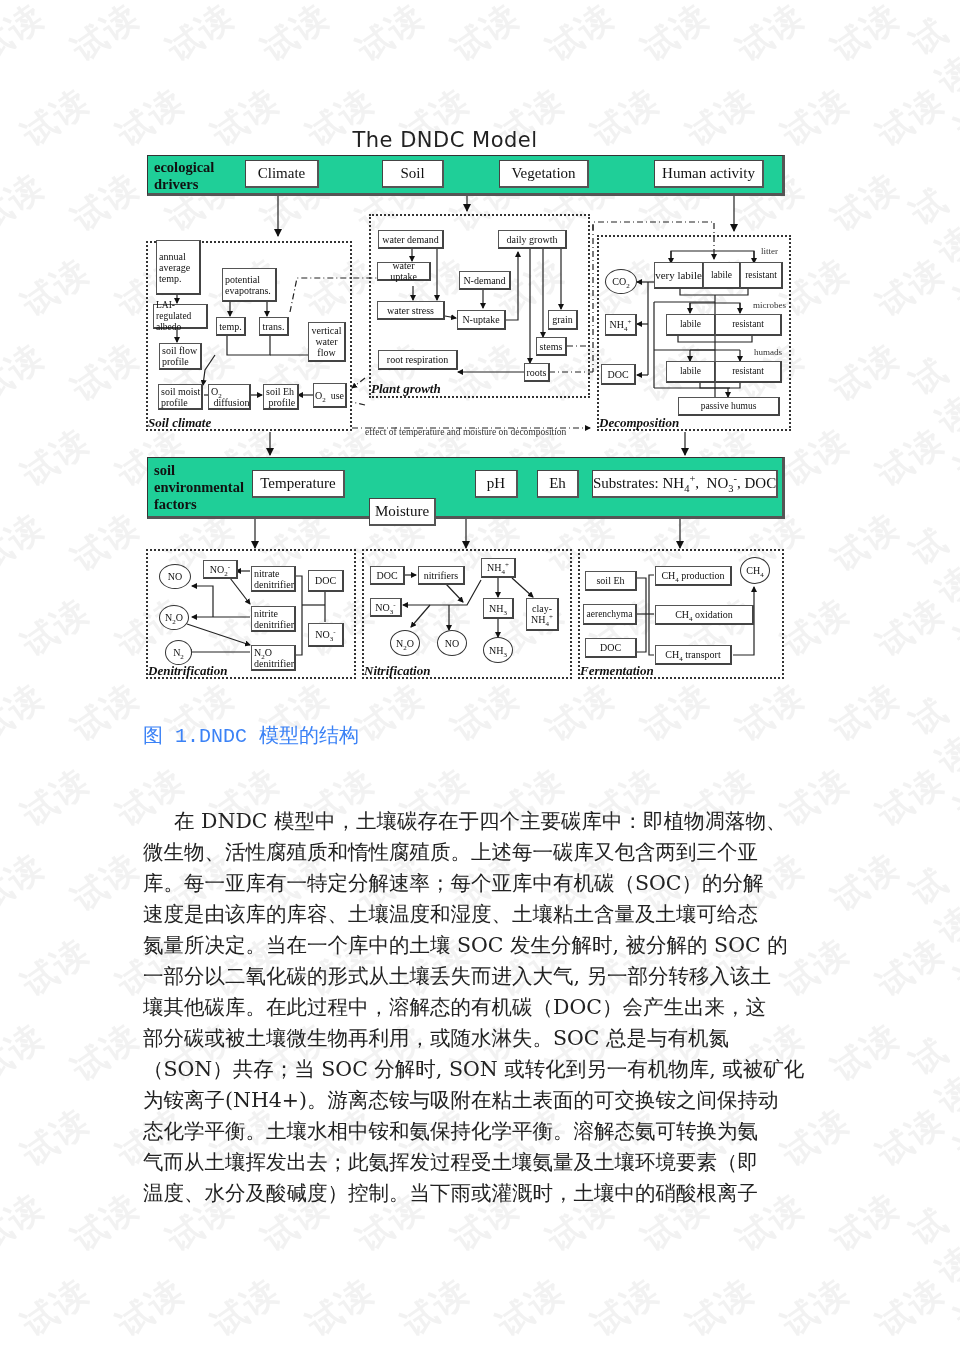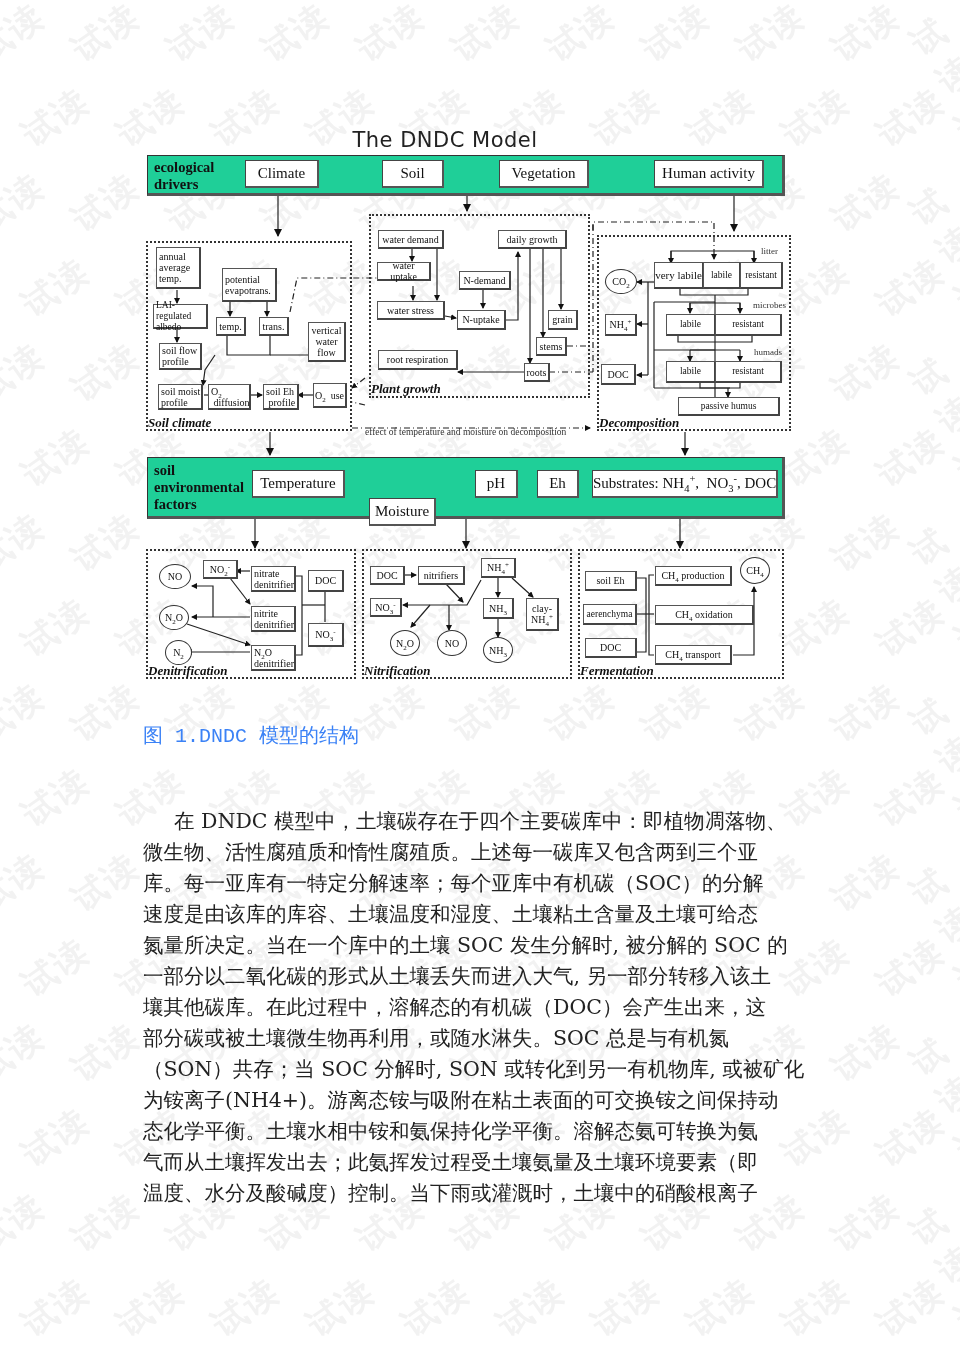--- a/index.html
+++ b/index.html
@@ -319,21 +319,21 @@
   <div class="bar-label" style="left:154px;top:159px;">
     <span>ecological</span><br><span>drivers</span>
   </div>
   <div class="wbox" style="left:245px;top:160px;width:74px;height:28px;">Climate</div>
   <div class="wbox" style="left:382px;top:160px;width:62px;height:28px;">Soil</div>
   <div class="wbox" style="left:499px;top:160px;width:90px;height:28px;">Vegetation</div>
   <div class="wbox" style="left:654px;top:160px;width:110px;height:28px;">Human activity</div>
 
   <div class="panel" style="left:146px;top:241px;width:206px;height:190px;"></div>
   <div class="panel-title" style="left:148px;top:415px;">Soil climate</div>
-  <div class="nb left" style="left:156px;top:247px;width:45px;height:42px;">
+  <div class="nb left" style="left:156px;top:240px;width:45px;height:55px;">
     <span><span>annual</span><br><span>average</span><br><span>temp.</span></span>
   </div>
   <div class="nb left" style="left:153px;top:304px;width:55px;height:25px;font-size:9.5px;">
     <span><span>LAI-regulated</span><br><span>albedo</span></span>
   </div>
   <div class="nb left" style="left:159px;top:343px;width:43px;height:27px;">
     <span><span>soil flow</span><br><span>profile</span></span>
   </div>
   <div class="nb left" style="left:222px;top:268px;width:55px;height:34px;">
     <span><span>potential</span><br><span>evapotrans.</span></span>

